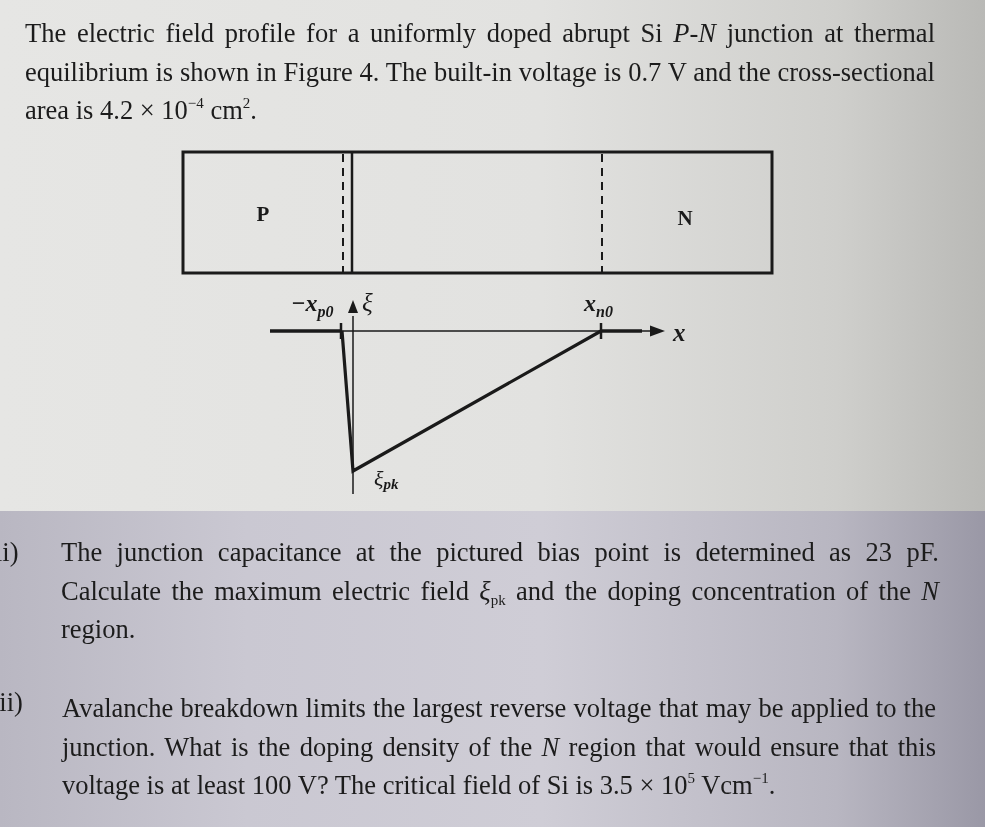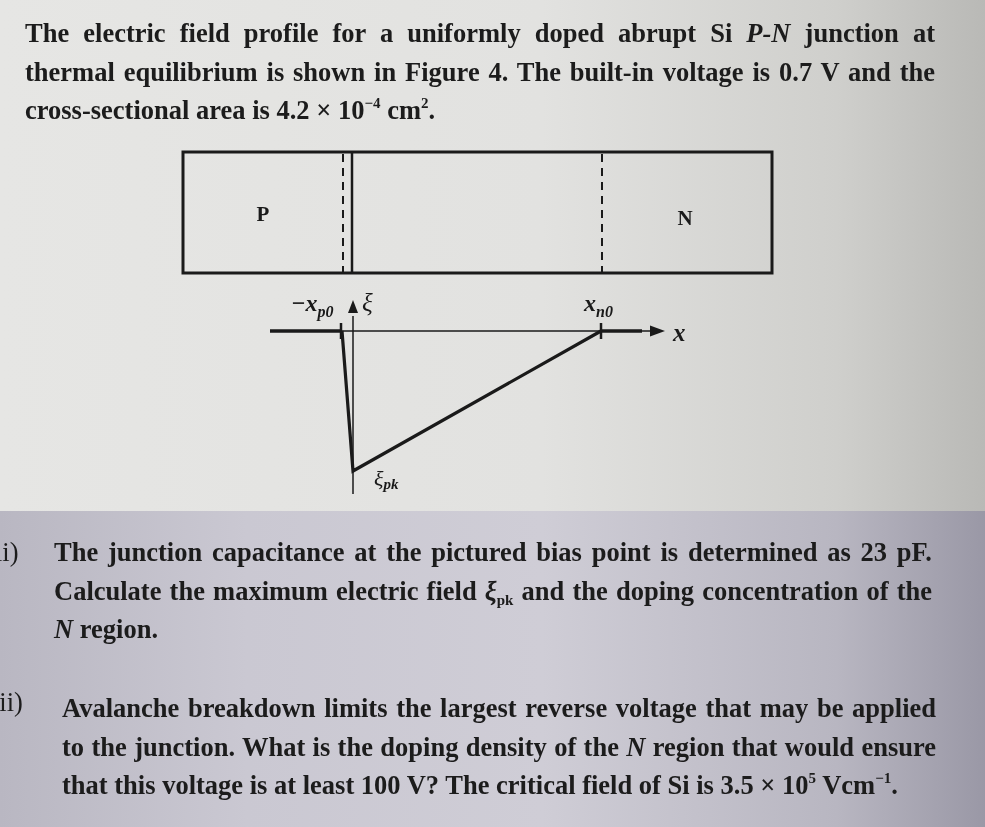--- a/index.html
+++ b/index.html
@@ -11,28 +11,28 @@
   .top {
     position: absolute; left: 0; top: 0; width: 985px; height: 511px;
     background: linear-gradient(90deg, #e6e6e4 0%, #e2e2e0 55%, #cfcfcc 85%, #b9b9b6 100%);
   }
   .bottom {
     position: absolute; left: 0; top: 511px; width: 985px; height: 316px;
     background: linear-gradient(90deg, #b9b7c2 0%, #cac8d2 25%, #cfcdd6 55%, #b8b6c1 85%, #9a98a6 100%);
   }
   .para {
     position: absolute; font-size: 26.5px; line-height: 38.5px;
-    text-align: justify; text-align-last: left; font-weight: bold;
+    text-align: justify; text-align-last: left;
   }
   .para i { font-style: italic; }
   .p-intro { left: 25px; top: 14px; width: 910px; }
   .qnum { position: absolute; font-size: 26.5px; line-height: 38.5px; }
   .q2-num { left: -5px; top: 533px; }
   .q3-num { left: -8px; top: 683px; }
-  .q2 { left: 54px; top: 533px; width: 878px; }
+  .q2 { left: 61px; top: 533px; width: 878px; }
   .q3 { left: 62px; top: 683px; width: 874px; margin-top: 6px; }
   sup { font-size: 15px; vertical-align: 11px; line-height: 0; }
   .xi-sub { font-size: 15px; vertical-align: -5px; line-height: 0; }
   svg.fig { position: absolute; left: 0; top: 0; }
 </style>
 </head>
 <body>
 
 <div class="top"></div>
 <div class="bottom"></div>

